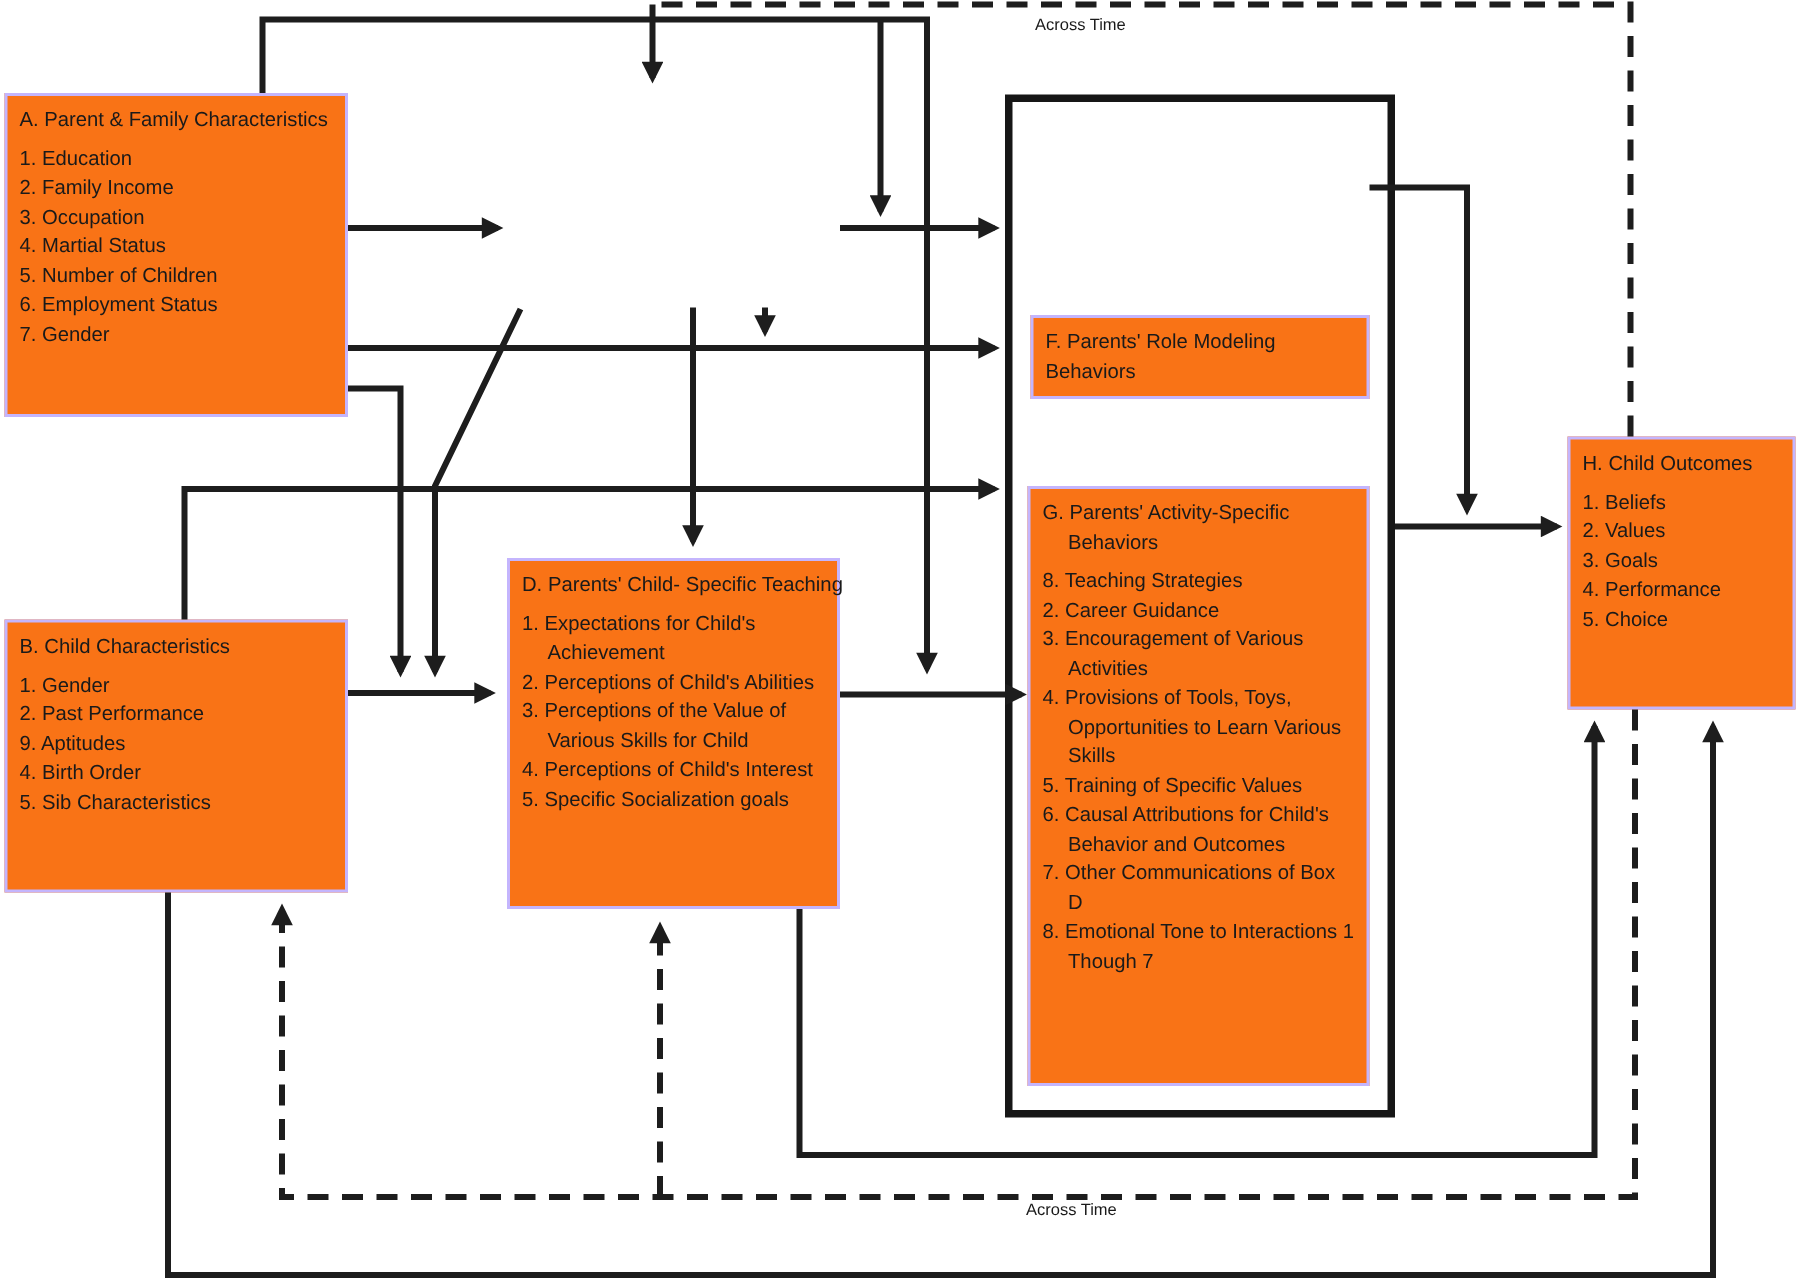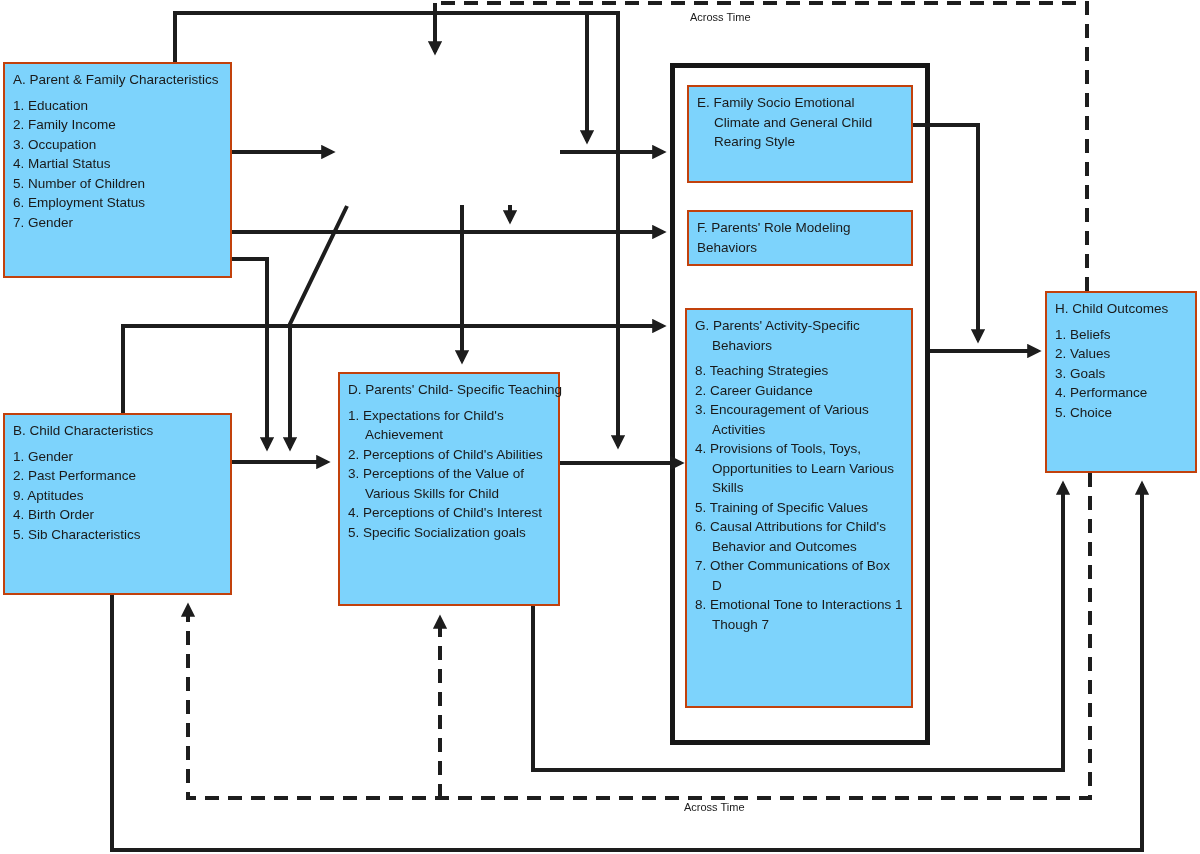--- a/index.html
+++ b/index.html
@@ -1,40 +1,40 @@
 <!DOCTYPE html>
 <html><head>
 <meta charset="utf-8">
 <style>
   html,body{margin:0;padding:0;background:#ffffff;}
   #canvas{
     position:relative;width:1200px;height:854px;background:#ffffff;
     font-family:"Liberation Sans",sans-serif;color:#1a1a1a;overflow:hidden;
   }
   .box{
-    position:absolute;background:#7dd3fc;border:2px solid #c2410c;
+    position:absolute;background:#f97316;border:2px solid #c4b5fd;
     box-sizing:border-box;padding:6px 8px;font-size:13.5px;line-height:19.5px;
     z-index:2;
   }
   .box .title{font-size:13.5px;line-height:19.5px;white-space:pre-line;}
   .title.nowrap{white-space:nowrap;}
   .title.hang{padding-left:17px;text-indent:-17px;white-space:normal;}
   .box ul{list-style:none;margin:6px 0 0 0;padding:0;}
   .box li{padding-left:17px;text-indent:-17px;line-height:19.5px;}
   #box-outer{
     position:absolute;left:670px;top:63px;width:260px;height:682px;
     border:5px solid #161616;box-sizing:border-box;background:#ffffff;z-index:1;
   }
   #box-a{left:3px;top:62px;width:229px;height:216px;}
   #box-b{left:3px;top:413px;width:229px;height:182px;}
   #box-c{left:345px;top:62px;width:215px;height:143px;}
   #box-d{left:338px;top:372px;width:222px;height:234px;}
   #box-e{left:687px;top:85px;width:226px;height:98px;z-index:3;}
   #box-f{left:687px;top:210px;width:226px;height:56px;z-index:3;}
-  #box-g{left:685px;top:308px;width:228px;height:400px;z-index:3;}
+  #box-g{left:685px;top:324px;width:228px;height:400px;z-index:3;}
   #box-h{left:1045px;top:291px;width:152px;height:182px;}
   #lines{position:absolute;left:0;top:0;width:1200px;height:854px;z-index:5;pointer-events:none;}
   .lbl{position:absolute;font-size:11px;z-index:6;}
   #lbl-top{left:690px;top:11px;}
   #lbl-bottom{left:684px;top:801px;}
 </style>
 </head>
 <body>
 
 <div id="canvas">
@@ -73,23 +73,20 @@
     <div class="title nowrap">D. Parents' Child- Specific Teaching</div>
     <ul>
       <li>1. Expectations for Child's Achievement</li>
       <li>2. Perceptions of Child's Abilities</li>
       <li>3. Perceptions of the Value of Various Skills for Child</li>
       <li>4. Perceptions of Child's Interest</li>
       <li>5. Specific Socialization goals</li>
     </ul>
   </section>
 
-  <section class="box" id="box-e">
-    <div class="title hang">E. Family Socio Emotional Climate and General Child Rearing Style</div>
-  </section>
 
   <section class="box" id="box-f">
     <div class="title">F. Parents' Role Modeling Behaviors</div>
   </section>
 
   <section class="box" id="box-g">
     <div class="title hang">G. Parents' Activity-Specific Behaviors</div>
     <ul>
       <li>8. Teaching Strategies</li>
       <li>2. Career Guidance</li>

